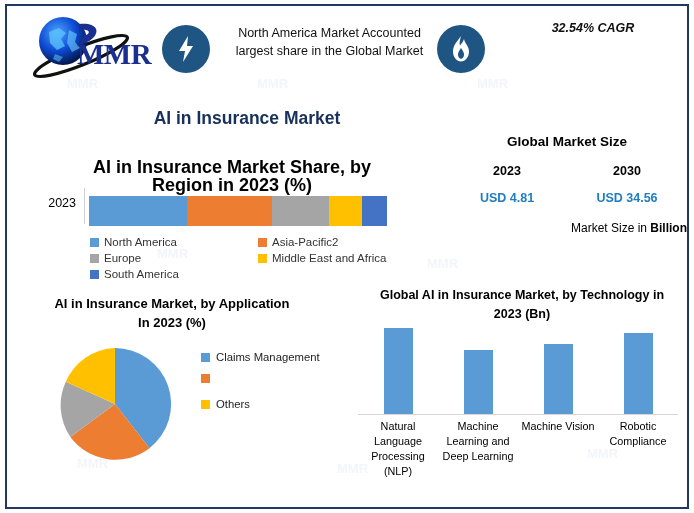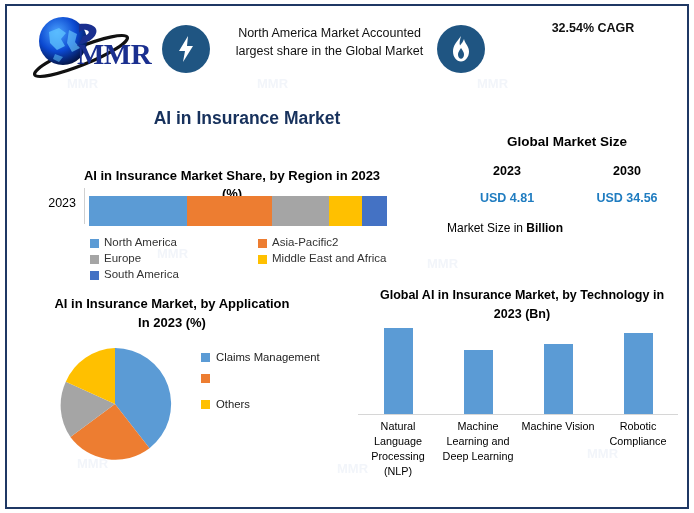--- a/index.html
+++ b/index.html
@@ -50,70 +50,70 @@
   #bolt-text {
     position: absolute; left: 215px; top: 18px;
     width: 215px; text-align: center;
     font-size: 12.5px; color: #111; line-height: 18px;
   }
   #cagr-block {
     position: absolute; left: 490px; top: 14px;
     width: 192px; text-align: center;
     font-size: 11.7px; color: #111; line-height: 17px;
   }
-  #cagr-head { font-size: 12.5px; font-weight: bold; display:block; margin-bottom:1px;}
+  #cagr-head { font-size: 12.5px; font-weight: bold; display:block; margin-bottom:1px;font-style:italic;}
 
   
   #main-title {
     position: absolute; left: 40px; top: 102px;
     width: 400px; text-align: center;
     font-size: 17.5px; font-weight: bold; color: #17315c;
   }
 
   
   #region-panel { position: absolute; left: 5px; top: 140px; width: 425px; height: 145px; }
   #region-title {
-    position: absolute; left: 60px; top: 21px; width: 320px;
-    text-align: center; font-size: 13px; font-weight: bold; color: #000;
+    position: absolute; left: 60px; top: 12px; width: 320px;
+    text-align: center; font-size: 18px; font-weight: bold; color: #000;
     line-height: 18px;
   }
   #region-axis {
     position: absolute; left: 72px; top: 42px;
     width: 1px; height: 36px; background: #d0d0d0;
   }
   #region-year {
     position: absolute; left: 14px; top: 190px;
     width: 55px; text-align: right; font-size: 12.5px; color: #000;
   }
   #stack-bar {
     position: absolute; left: 77px; top: 50px;
     width: 298px; height: 30px; display: flex;
   }
   #stack-bar > div { height: 100%; }
   #region-legend {
     position: absolute; left: 78px; top: 88px; width: 330px;
     font-size: 11.5px; color: #333;
   }
   .lg-row { display: flex; height: 16px; align-items: center; }
-  .lg-item { display: flex; align-items: flex-end; }
+  .lg-item { display: flex; align-items: center; }
   .lg-sw { width: 9px; height: 9px; margin-right: 5px; flex: 0 0 auto; }
   .lg-col1 { width: 168px; }
 
   
   #gms-panel { position: absolute; left: 440px; top: 128px; width: 240px; height: 120px; }
   #gms-title { text-align: center; font-size: 13.5px; font-weight: bold; color: #000; }
   #gms-years {
     display: flex; margin-top: 15px; font-size: 12.5px; font-weight: bold; color: #000;
   }
   #gms-vals {
     display: flex; margin-top: 13px; font-size: 12.5px; font-weight: bold; color: #1f7cc0;
   }
   .gms-c { width: 50%; text-align: center; }
   #gms-foot {
-    text-align: left; margin-top: 16px; font-size: 12px; color: #000;
+    text-align: right; margin-top: 16px; font-size: 12px; color: #000;
   }
   #gms-foot b { font-weight: bold; }
 
   
   #pie-panel { position: absolute; left: 5px; top: 288px; width: 340px; height: 215px; }
   #pie-title {
     position: absolute; left: 35px; top: 0; width: 250px;
     text-align: center; font-size: 13px; font-weight: bold; color: #000;
     line-height: 19px;
   }

